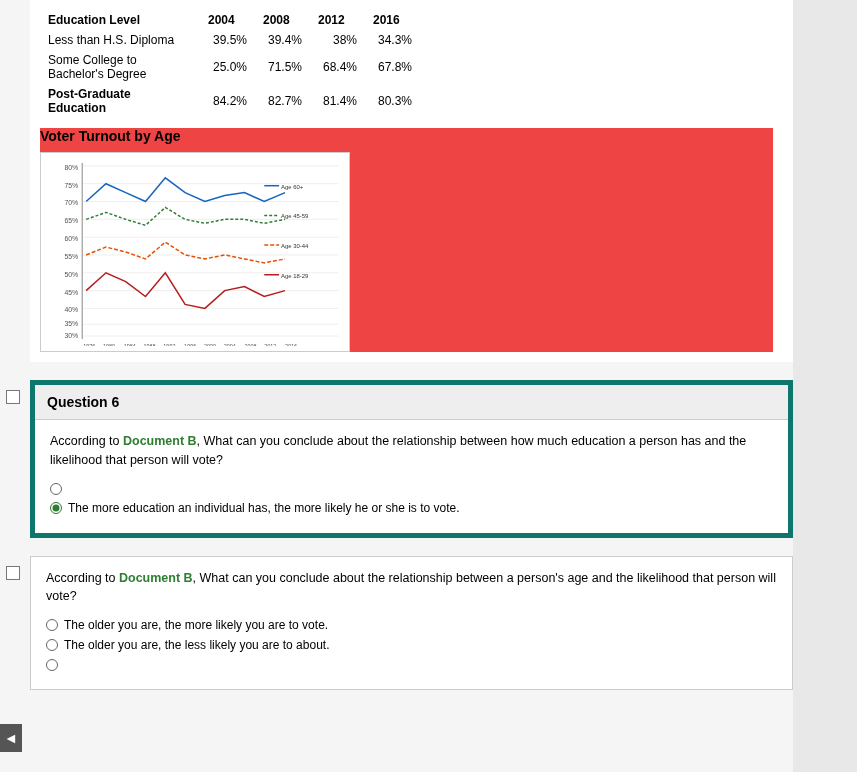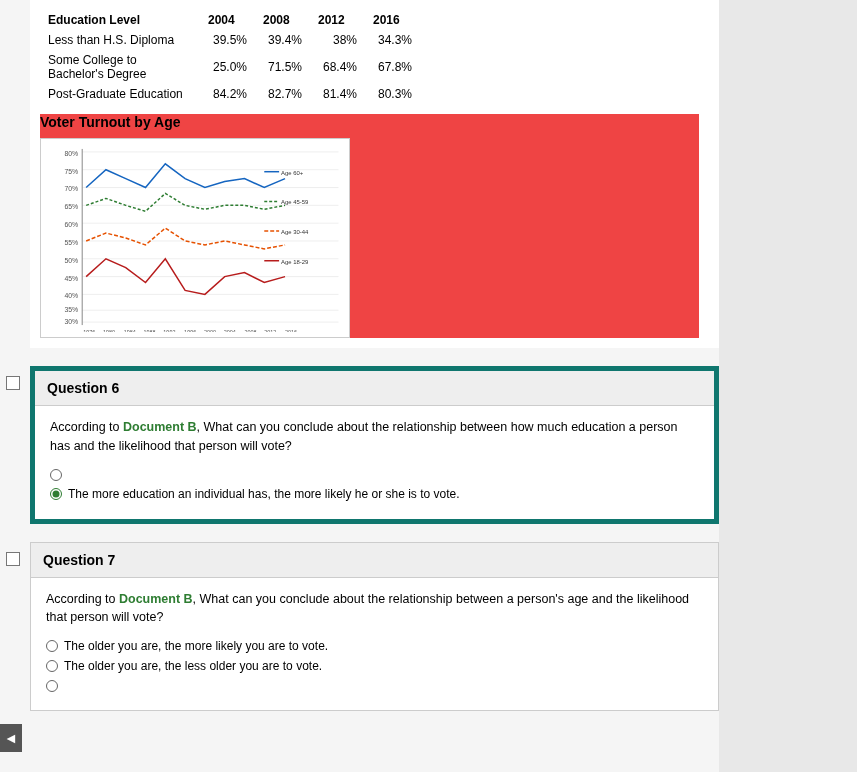--- a/index.html
+++ b/index.html
@@ -5,21 +5,21 @@
     * { box-sizing: border-box; margin: 0; padding: 0; }
     body {
       font-family: Arial, sans-serif;
       background: #e8e8e8;
       width: 857px;
       min-height: 772px;
       overflow-x: hidden;
     }
     .page-container {
       background: #f5f5f5;
-      width: 719px;
+      width: 793px;
       min-height: 772px;
       position: relative;
     }
     table.education-table {
       width: 380px;
       border-collapse: collapse;
       font-size: 12px;
     }
     table.education-table th, table.education-table td {
       padding: 3px 8px;
@@ -117,21 +117,21 @@
               <td>34.3%</td>
             </tr>
             <tr>
               <td style="font-weight: normal;">Some College to Bachelor's Degree</td>
               <td>25.0%</td>
               <td>71.5%</td>
               <td>68.4%</td>
               <td>67.8%</td>
             </tr>
             <tr>
-              <td style="font-weight: normal;">Post-Graduate Education</td>
+              <td style="font-weight: bold;">Post-Graduate Education</td>
               <td>84.2%</td>
               <td>82.7%</td>
               <td>81.4%</td>
               <td>80.3%</td>
             </tr>
           </tbody>
       </table>
     </div>
 
     <div class="voter-turnout-section">
@@ -224,35 +224,32 @@
           </ul>
       </div>
     </div>
   </div>
 
   <div style="position:relative; margin-top:18px;">
     <div style="position:absolute; left:0; top:0; bottom:0; width:22px; display:flex; align-items:flex-start; padding-top:10px; padding-left:6px;">
       <div style="width:14px;height:14px;border:1px solid #777;background:white;"></div>
     </div>
     <div style="margin-left:30px; background:white; border:1px solid #ccc;">
-      <div style="background:#eeeeee; padding:8px 12px; border-bottom:1px solid #ccc;">
-        <span style="font-size:14px;font-weight:bold;">Question 7</span>
-      </div>
       <div style="padding:12px 15px;">
         <p style="font-size:12.5px; margin-bottom:12px; line-height:1.5;">
           According to <span style="color:#2e7d32;font-weight:bold;">Document B</span>, <span>What can you conclude about the relationship between a person's age and the likelihood that person will vote?</span>
         </p>
         <ul class="options-list" id="q7-options-list">
         <li>
               <span class="radio-circle"></span>
               <span>The older you are, the more likely you are to vote.</span>
             </li>
             <li>
               <span class="radio-circle"></span>
-              <span>The older you are, the less older you are to vote.</span>
+              <span>The older you are, the less likely you are to about.</span>
             </li>
             <li>
               <span class="radio-circle"></span>
             </li>
           </ul>
       </div>
     </div>
   </div>
 
   <div style="position:fixed; left:0; bottom:20px; background:#555; color:white; padding:6px 4px; font-size:14px; cursor:pointer; z-index:99;">◄</div>

